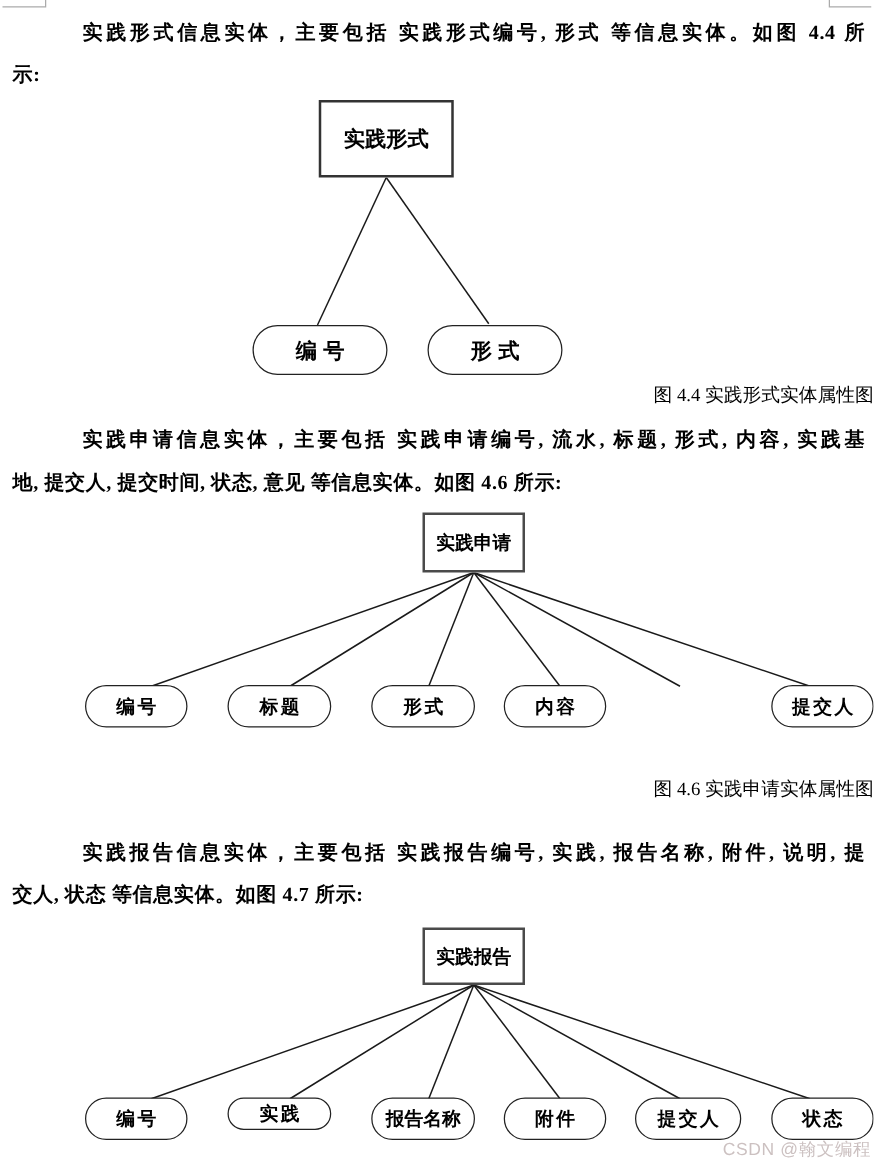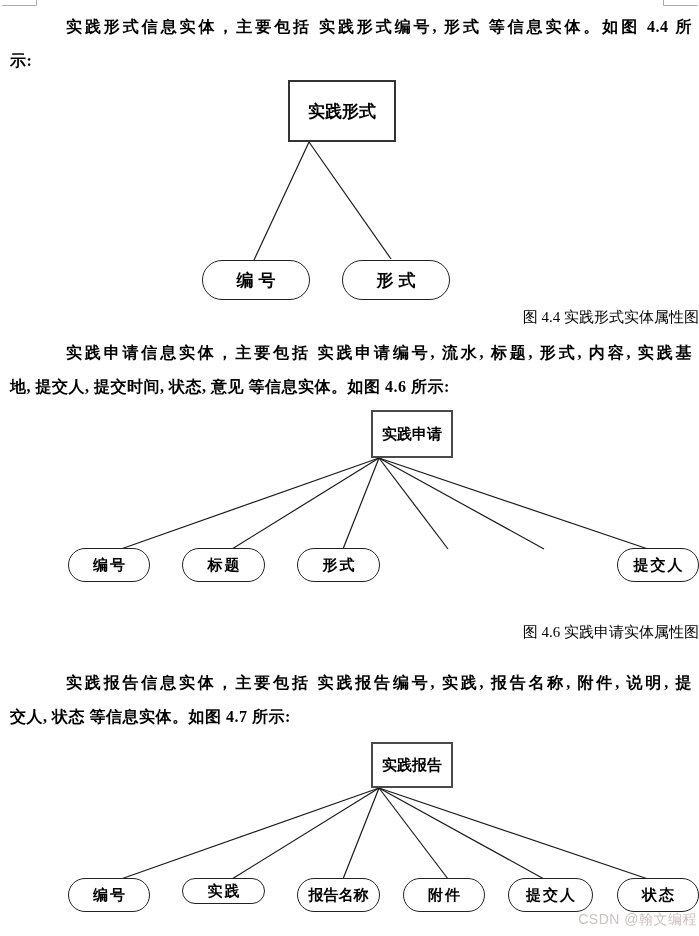--- a/index.html
+++ b/index.html
@@ -43,21 +43,20 @@
   
   .entity-box {
     position: absolute;
     background: #fff;
     border: 2px solid #4a4a4a;
     display: flex;
     align-items: center;
     justify-content: center;
     font-weight: bold;
     box-sizing: border-box;
-    margin-left: 33px;
   }
   .entity-box.big { border-color: #333; }
   
   .attr {
     position: absolute;
     background: #fff;
     border: 1.5px solid #222;
     display: flex;
     align-items: center;
     justify-content: center;
@@ -149,20 +148,23 @@
 
   <div class="attr r17 f15 sp2" style="left:68px; top:548px; width:82px; height:34px;">
     <span class="lbl">编号</span>
   </div>
   <div class="attr r17 f15 sp2" style="left:182px; top:548px; width:83px; height:34px;">
     <span class="lbl">标题</span>
   </div>
   <div class="attr r17 f15 sp2" style="left:297px; top:548px; width:83px; height:34px;">
     <span class="lbl">形式</span>
   </div>
+  <div class="attr r17 f15 sp2" style="left:403px; top:548px; width:82px; height:34px;">
+    <span class="lbl">内容</span>
+  </div>
   <div class="attr r17 f15 sp2" style="left:617px; top:548px; width:82px; height:34px;">
     <span class="lbl">提交人</span>
   </div>
 
   <div class="caption" style="top:621px">图 4.6 实践申请实体属性图</div>
 
   <div class="bodyline full indent" style="top:666px">实践报告信息实体，主要包括 实践报告编号, 实践, 报告名称, 附件, 说明, 提</div>
   <div class="bodyline" style="top:700px">交人, 状态 等信息实体。如图 4.7 所示:</div>
 
   <div class="entity-box f15" style="left:338px; top:742px; width:82px; height:46px;">

